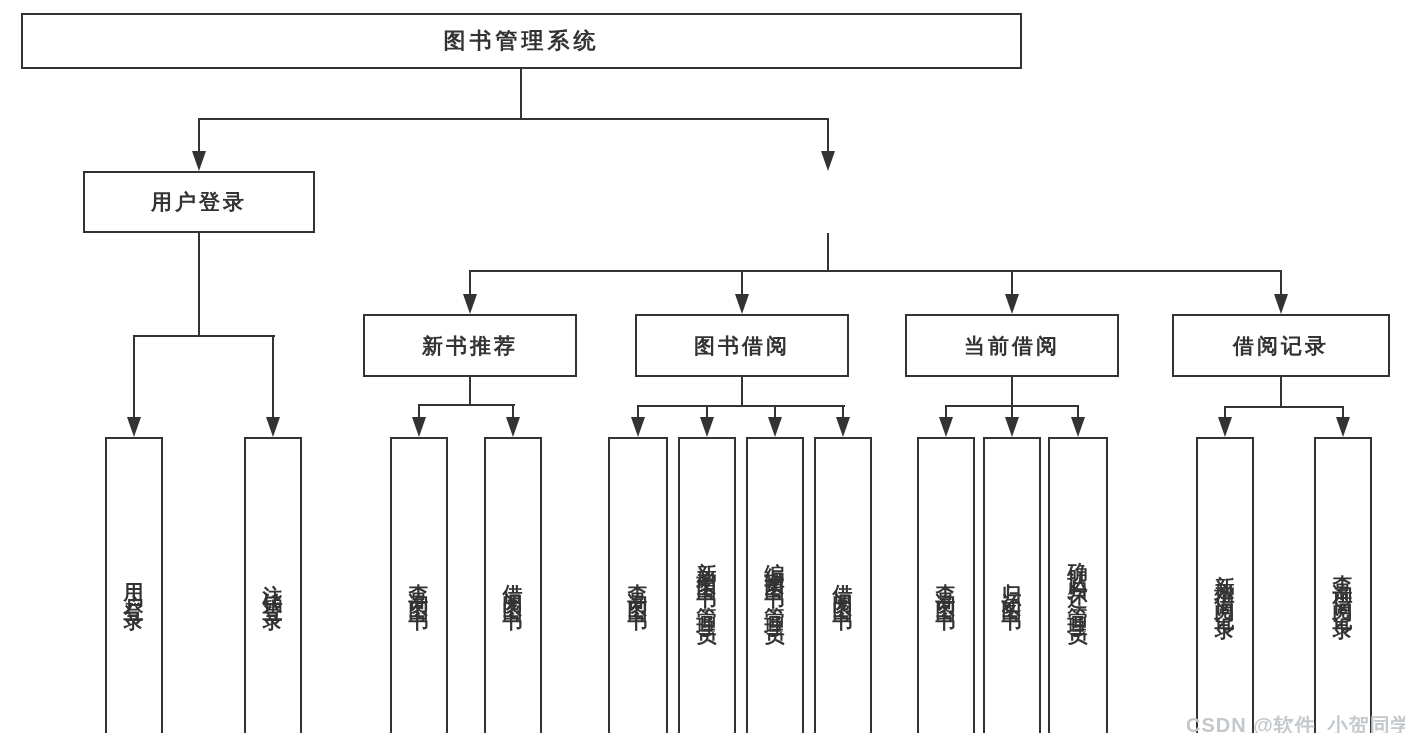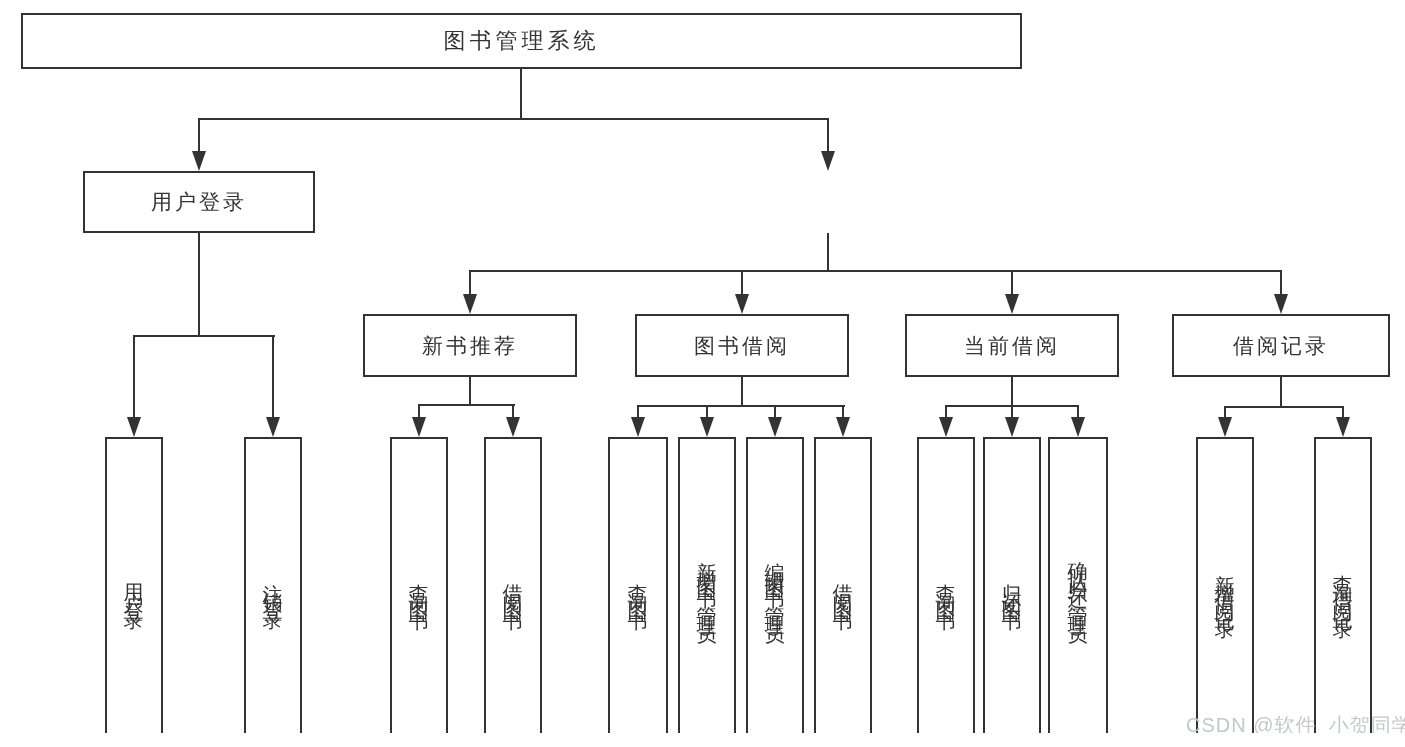--- a/index.html
+++ b/index.html
@@ -1,18 +1,18 @@
 <!DOCTYPE html>
 <html><head>
 <meta charset="utf-8">
 <style>
   html,body{margin:0;padding:0;background:#ffffff;}
   #diagram{
     position:relative;width:1405px;height:733px;background:#ffffff;
-    font-family:"Liberation Sans","DejaVu Sans",sans-serif;overflow:hidden;
+    font-family:"Liberation Sans","DejaVu Sans",sans-serif;overflow:hidden;font-weight:bold;
   }
   .box{
     position:absolute;box-sizing:border-box;border:2px solid #333333;background:#ffffff;
     display:flex;align-items:center;justify-content:center;color:#333333;
   }
   .hb{font-size:21px;letter-spacing:3px;}
   .root{font-size:22px;letter-spacing:4px;}
   .vb{
     writing-mode:vertical-rl;text-orientation:mixed;
     font-size:20px;letter-spacing:9px;line-height:1;

